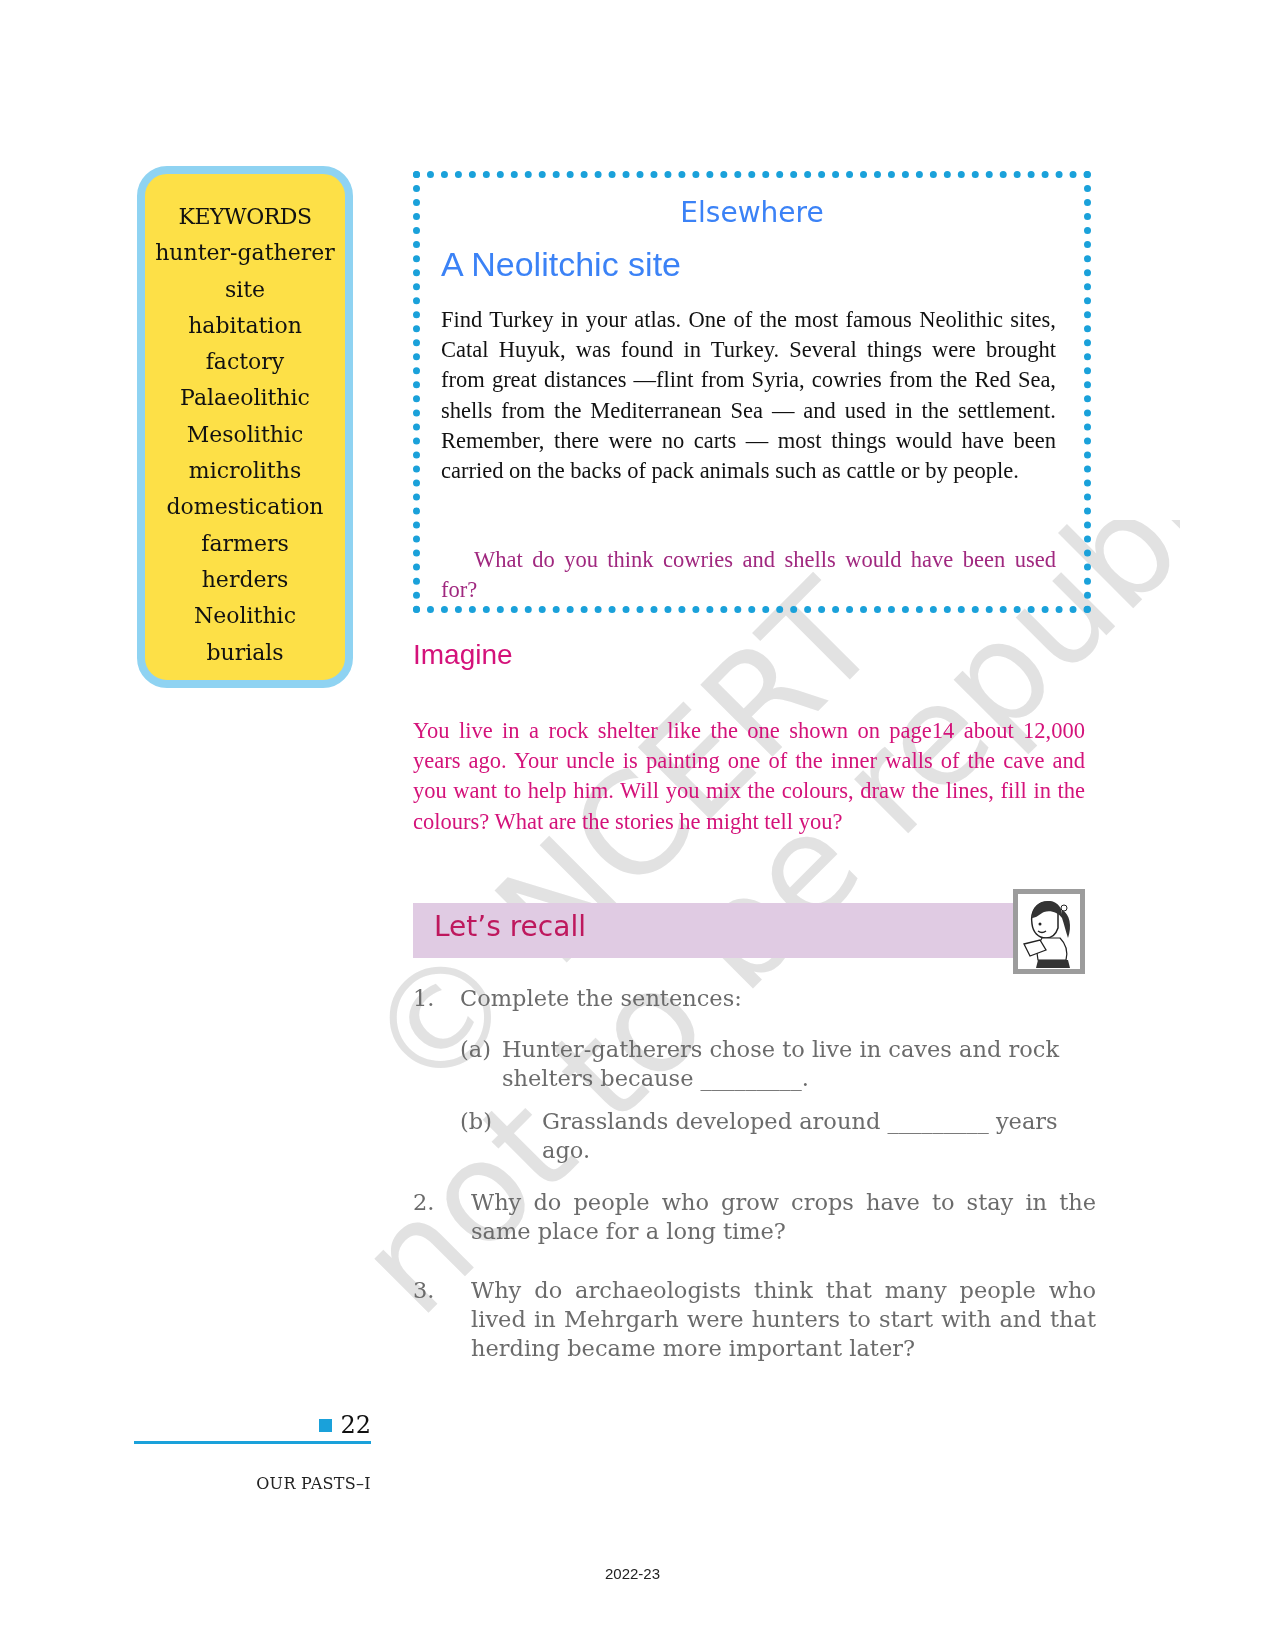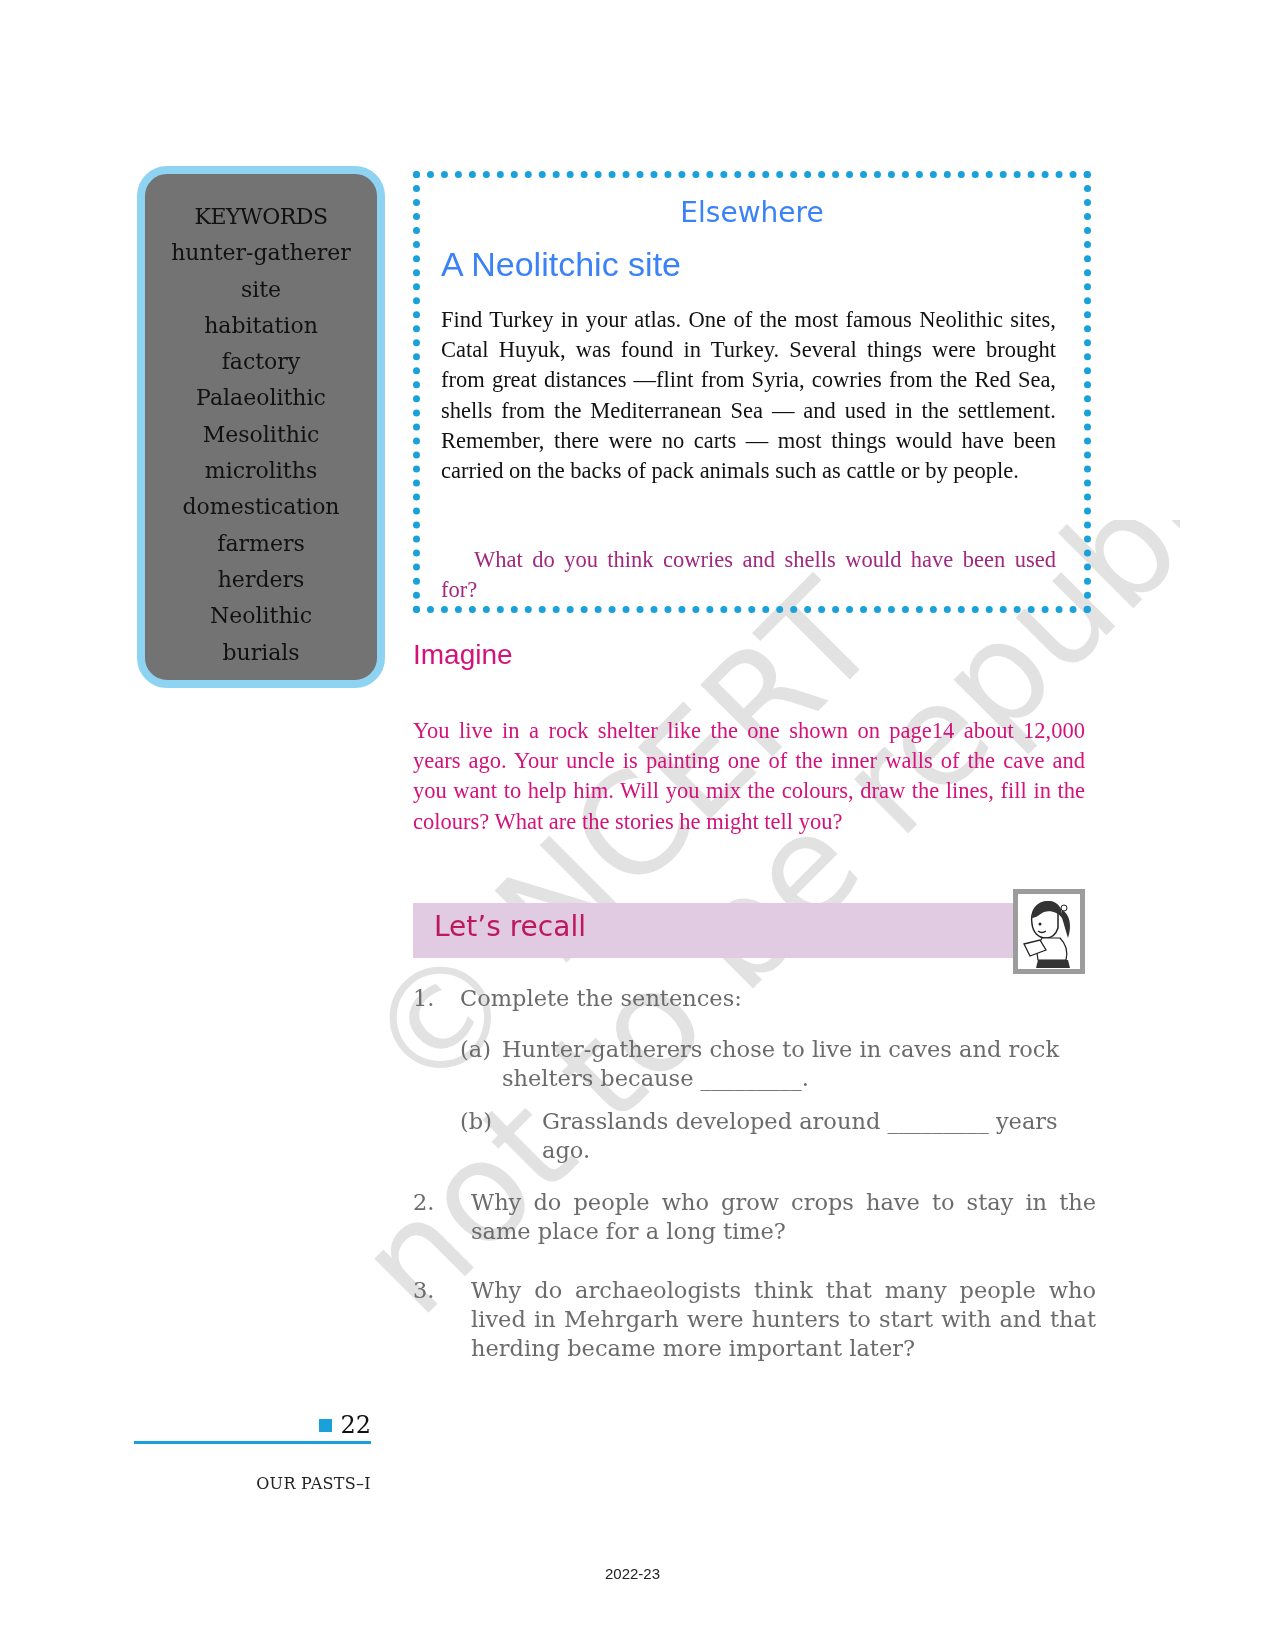--- a/index.html
+++ b/index.html
@@ -1,20 +1,20 @@
 <!DOCTYPE html>
 <html><head>
 <meta charset="utf-8">
 <style>
   html, body { margin:0; padding:0; background:#ffffff; }
   body { width:1275px; height:1651px; position:relative; overflow:hidden; font-family:"DejaVu Serif", serif; }
   .abs { position:absolute; }
 
   
-  .kw-box { left:137px; top:166px; width:248px; height:522px; background:#737373; border:8px solid #8fd3f2; border-radius:30px; box-sizing:border-box; text-align:center; padding-top:25px; }
+  .kw-box { left:137px; top:166px; width:216px; height:522px; background:#fde047; border:8px solid #8fd3f2; border-radius:30px; box-sizing:border-box; text-align:center; padding-top:25px; }
   .kw-item { font-family:"DejaVu Serif", serif; font-size:22px; color:#111; line-height:36.3px; white-space:nowrap; }
   .kw-title { letter-spacing:-0.5px; }
 
   
   .dotbox { left:413px; top:171px; width:678px; height:442px; box-sizing:border-box; border:7px dotted #1aa1da; }
   .elsewhere-title { left:413px; top:196px; width:678px; text-align:center; font-family:"DejaVu Sans", sans-serif; font-size:28px; color:#3b82f6; }
   .neo-title { left:441px; top:245px; font-family:Liberation Sans, sans-serif; font-size:34px; color:#3b82f6; }
   .body-text { font-family:Liberation Serif, serif; font-size:22.5px; line-height:30.2px; text-align:justify; text-align-last:auto;margin-top:28px; }
   .elsewhere-body { left:441px; top:277px; width:615px; color:#111; }
   .elsewhere-q { left:441px; top:517px; width:615px; color:#a0287f; text-indent:33px; }

